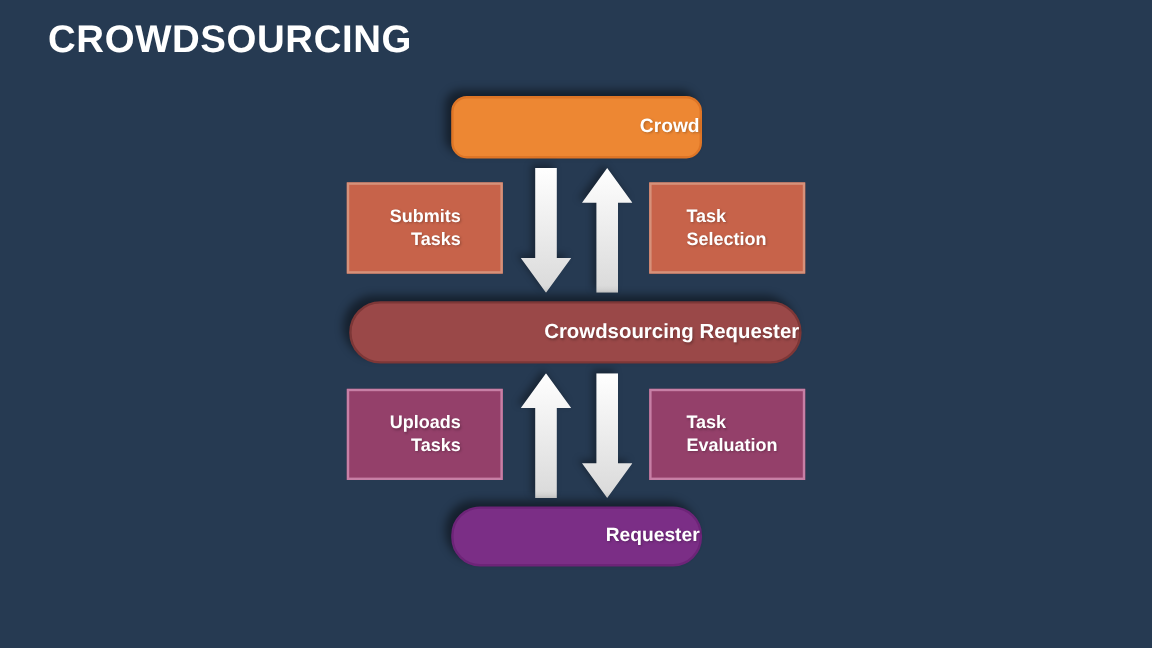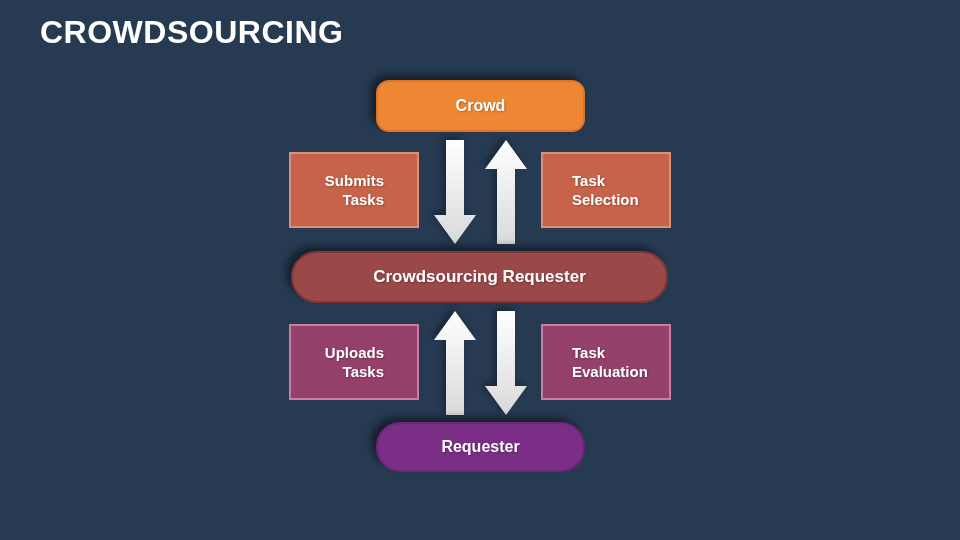--- a/index.html
+++ b/index.html
@@ -8,21 +8,21 @@
     background:#263a52;
     font-family:"Liberation Sans","DejaVu Sans",sans-serif;
     color:#ffffff;
   }
   .title{
     position:absolute;left:40px;top:14px;
     font-size:32px;font-weight:bold;letter-spacing:.5px;
     color:#ffffff;
   }
   .node{
-    position:absolute;display:flex;align-items:center;justify-content:center;
+    position:absolute;display:flex;align-items:center;justify-content:flex-end;
     box-sizing:border-box;font-weight:bold;color:#fff;
     text-shadow:1px 1px 2px rgba(0,0,0,.25);
   }
   
   .pill{box-shadow:-5px -5px 7px rgba(0,0,0,.45);}
   .crowd{
     left:376px;top:80px;width:209px;height:52px;border-radius:13px;
     background:#ed8733;border:2px solid #de7526;font-size:16px;
   }
   .platform{

